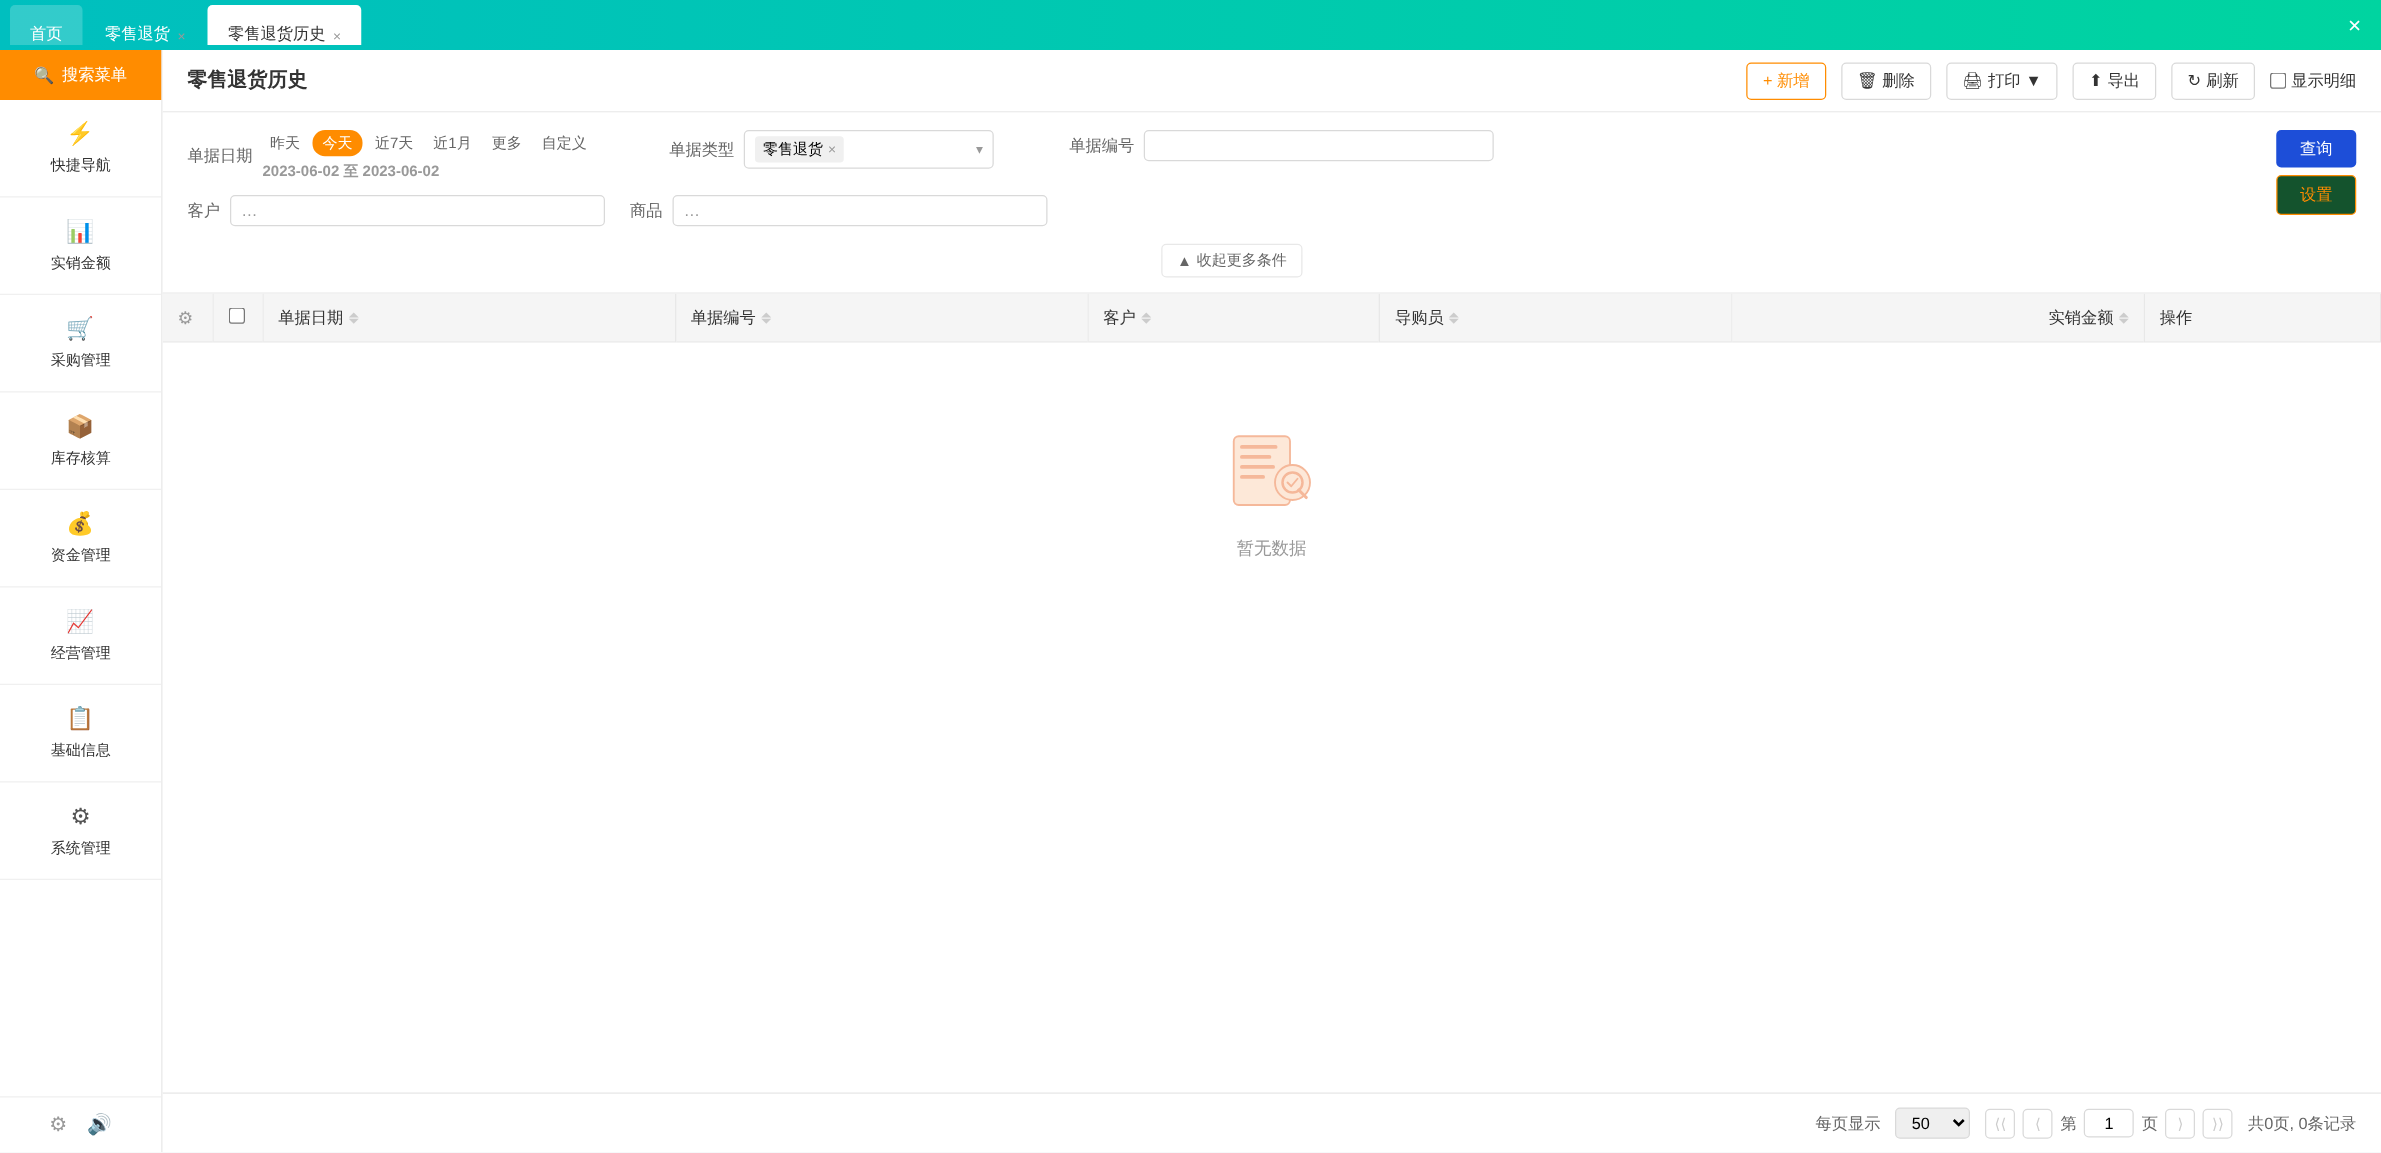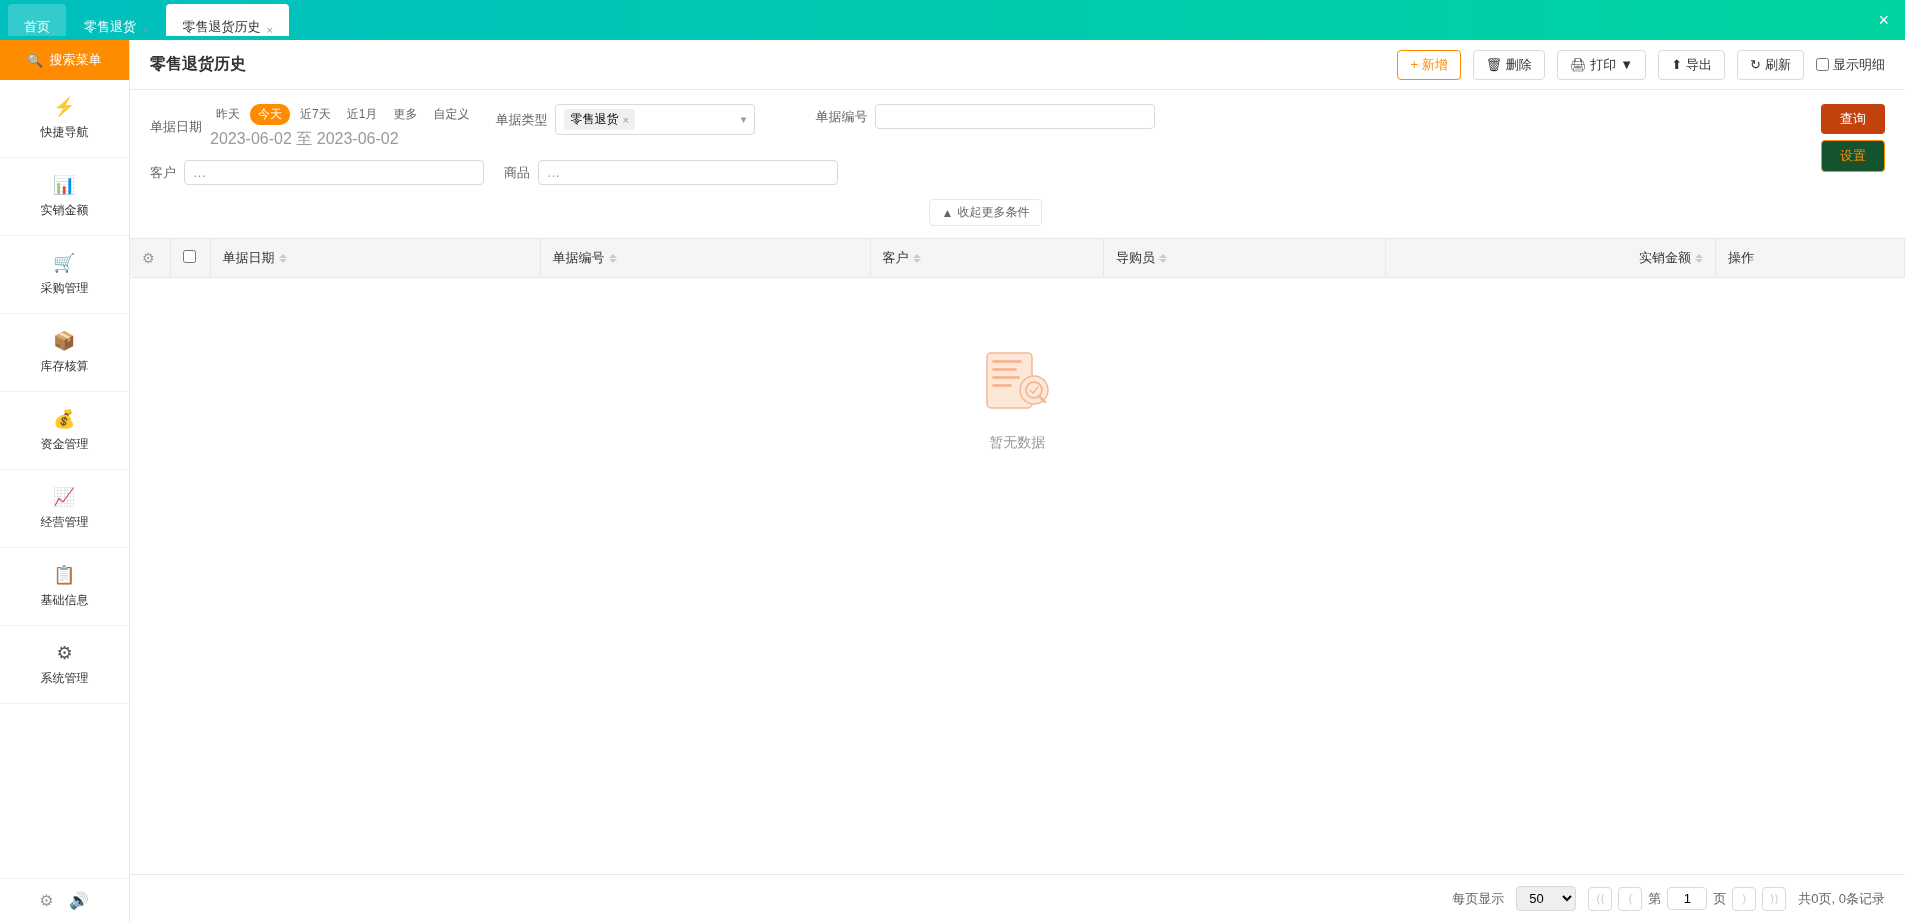--- a/index.html
+++ b/index.html
@@ -118,21 +118,21 @@
       padding: 14px 20px 8px;
       border-bottom: 1px solid #e8e8e8;
       flex-shrink: 0;
     }
     .filter-row { display: flex; align-items: flex-start; gap: 20px; margin-bottom: 10px; }
     .filter-item { display: flex; align-items: center; gap: 8px; min-width: 0; }
     .filter-label { font-size: 13px; color: #666; white-space: nowrap; flex-shrink: 0; }
     .date-shortcuts { display: flex; align-items: center; gap: 4px; font-size: 12px; }
     .date-shortcut { padding: 2px 6px; cursor: pointer; color: #666; border-radius: 3px; }
     .date-shortcut.active { background: #ff8c00; color: #fff; border-radius: 10px; padding: 2px 8px; }
-    .date-range { font-size: 16px; color: #999; margin-top: 2px; }
+    .date-range { font-size: 12px; color: #999; margin-top: 2px; font-weight: bold; }
     .filter-select-box {
       display: flex;
       align-items: center;
       border: 1px solid #d9d9d9;
       border-radius: 4px;
       padding: 4px 8px;
       min-width: 200px;
       gap: 6px;
       font-size: 13px;
       cursor: pointer;
@@ -175,21 +175,21 @@
       font-size: 12px;
       color: #666;
       margin: 4px auto;
       width: fit-content;
       padding: 4px 12px;
       border: 1px solid #e8e8e8;
       border-radius: 4px;
       background: #fff;
     }
     .query-btn {
-      background: #c2410c;
+      background: #1d4ed8;
       color: #fff;
       border: none;
       border-radius: 4px;
       padding: 6px 18px;
       font-size: 13px;
       cursor: pointer;
     }
     .settings-btn {
       background: #14532d;
       color: #ff8c00;
@@ -414,21 +414,21 @@
                   <span class="date-shortcut active">今天</span>
                   <span class="date-shortcut">近7天</span>
                   <span class="date-shortcut">近1月</span>
                   <span class="date-shortcut">更多</span>
                   <span class="date-shortcut">自定义</span>
                 </div>
                 <div class="date-range">2023-06-02 至 2023-06-02</div>
               </div>
             </div>
 
-            <div class="filter-item" style="">
+            <div class="filter-item" style="margin-left:40px;">
               <span class="filter-label">单据类型</span>
               <div class="filter-select-box">
                 <span class="filter-tag">
                   <span>零售退货</span>
                   <span class="filter-tag-close">×</span>
                 </span>
                 <span class="dropdown-arrow">▾</span>
               </div>
             </div>
 

